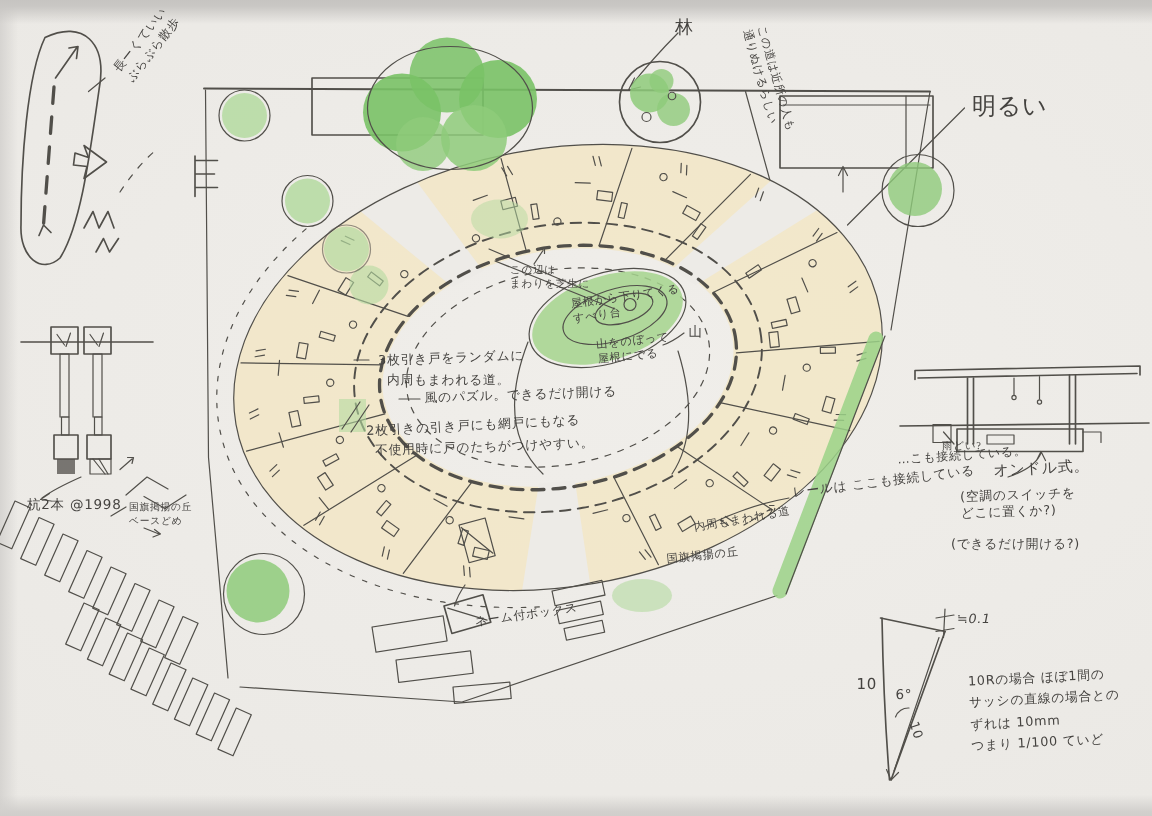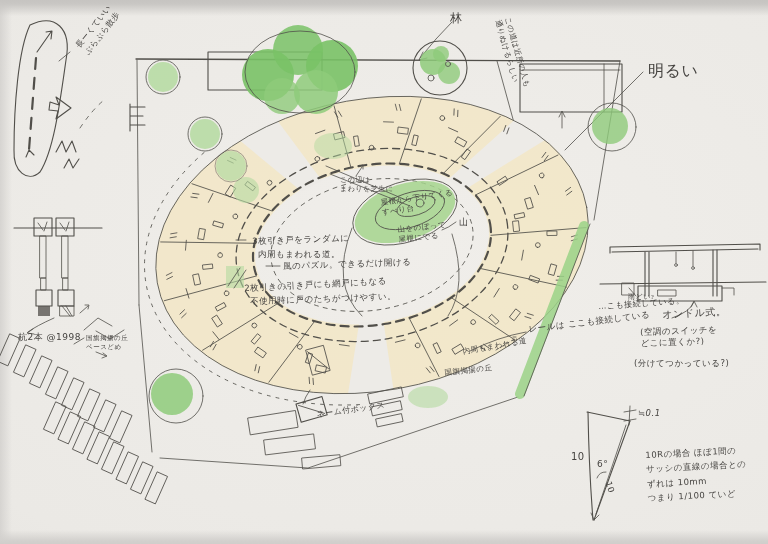--- a/index.html
+++ b/index.html
@@ -357,21 +357,21 @@
   <div class="lbl" style="left:244px;top:283px;font-size:8.5px;transform:rotate(-3deg);">2枚引きの引き戸にも網戸にもなる</div>
   <div class="lbl" style="left:250px;top:296px;font-size:8.5px;transform:rotate(-2deg);">不使用時に戸のたちがつけやすい。</div>
 
   <div class="lbl" style="left:528px;top:324px;font-size:8.5px;transform:rotate(-7deg);">レールは ここも接続している</div>
   <div class="lbl" style="left:598px;top:302px;font-size:8px;transform:rotate(-4deg);">…こも接続している。</div>
 
   <div class="lbl" style="left:628px;top:293px;font-size:7px;font-family:Liberation Serif, serif;">雨どい?</div>
   <div class="lbl" style="left:662px;top:308px;font-size:10px;transform:rotate(-3deg);">オンドル式。</div>
   <div class="lbl" style="left:640px;top:327px;font-size:8.5px;transform:rotate(-2deg);">(空調のスイッチを
 どこに置くか?)</div>
-  <div class="lbl" style="left:634px;top:358px;font-size:8.5px;">(分けてつかっている?)</div>
+  <div class="lbl" style="left:634px;top:358px;font-size:8.5px;">(できるだけ開ける?)</div>
 
   <div class="lbl" style="left:18px;top:331px;font-size:9px;">杭2本 @1998</div>
   <div class="lbl" style="left:86px;top:334px;font-size:6.5px;">国旗掲揚の丘
 ベースどめ</div>
   <div class="lbl" style="left:316px;top:410px;font-size:8px;transform:rotate(-8deg);">ネーム付ボックス</div>
   <div class="lbl" style="left:462px;top:347px;font-size:7.5px;transform:rotate(-10deg);">内周もまわれる道</div>
   <div class="lbl" style="left:444px;top:368px;font-size:7.5px;transform:rotate(-6deg);">国旗掲揚の丘</div>
 
   <div class="lbl" style="left:571px;top:450px;font-size:10px;">10</div>
   <div class="lbl" style="left:597px;top:458px;font-size:9px;">6°</div>

